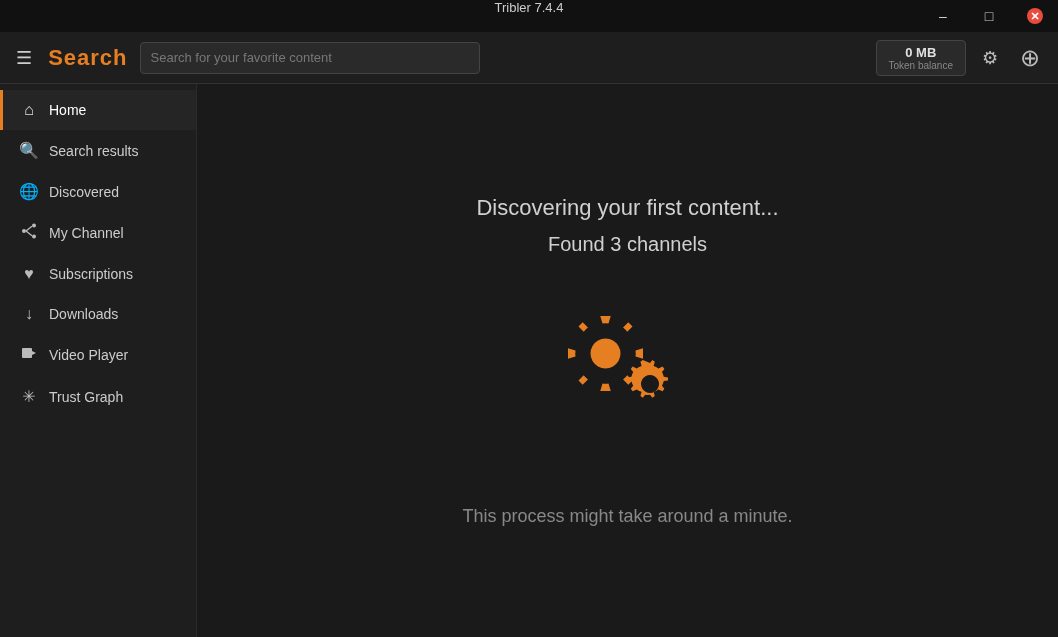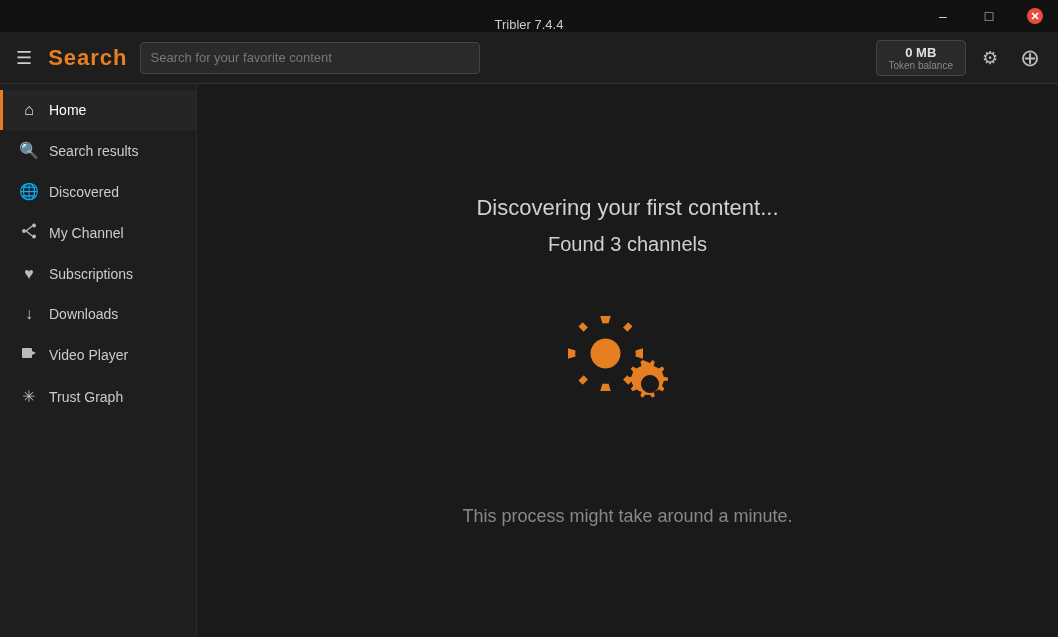--- a/index.html
+++ b/index.html
@@ -10,21 +10,21 @@
       font-family: 'Segoe UI', Arial, sans-serif;
       overflow: hidden;
       color: #e0e0e0;
     }
 
     
     .titlebar {
       background: #111;
       height: 32px;
       display: flex;
-      align-items: flex-end;
+      align-items: flex-start;
       justify-content: center;
       position: relative;
       user-select: none;
     }
     .titlebar-title {
       color: #ccc;
       font-size: 13px;
     }
     .titlebar-controls {
       position: absolute;

